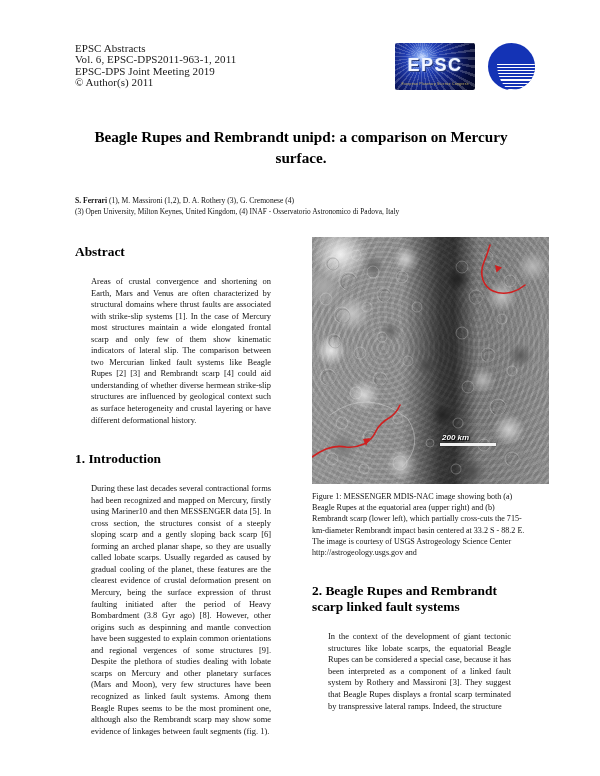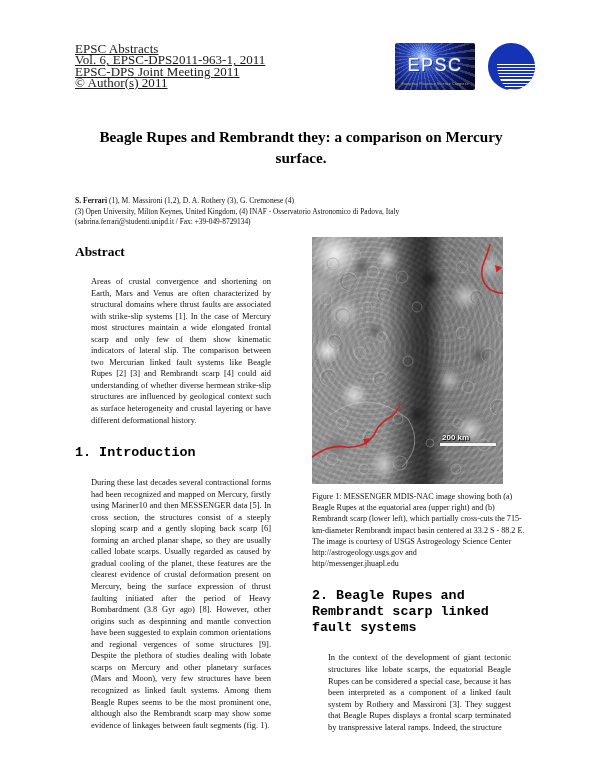--- a/index.html
+++ b/index.html
@@ -27,25 +27,24 @@
   .header {
     position: absolute;
     left: 75px;
     top: 43px;
     width: 460px;
     height: 62px;
   }
   .header-lines {
     position: absolute;
     left: 0; top: 0;
-    font-size: 13px;
+    font-size: 11px;
     line-height: 11.3px;
     color: #1a1a1a;
     letter-spacing: 0.05px;
-    text-decoration: underline;
   }
   .header-lines div { white-space: nowrap; }
 
   .logos {
     position: absolute;
     right: 0;
     top: 0;
     display: flex;
     align-items: flex-start;
     gap: 13px;
@@ -67,21 +66,21 @@
         rgba(255,255,255,0.22) 0deg 3deg,
         rgba(255,255,255,0.0) 3deg 9deg);
     opacity: .85;
   }
   .epsc-logo .epsc-text {
     position: absolute;
     left: 0; right: 0;
     top: 12px;
     text-align: center;
     font-family: "Liberation Sans", sans-serif;
-    font-weight: normal;
+    font-weight: bold;
     font-size: 18px;
     letter-spacing: 1.5px;
     color: #f2f6ff;
     text-shadow: 0 0 2px #9fc0ff, 1px 1px 0 #0a1550;
   }
   .epsc-logo .epsc-sub {
     position: absolute;
     left: 0; right: 0;
     bottom: 4px;
     text-align: center;
@@ -154,38 +153,39 @@
     width: 215px;
   }
 
   h2.sec {
     font-size: 13.4px;
     font-weight: bold;
     margin: 0 0 11px 0;
     line-height: 16px;
     color: #000;
   }
-  h2.sec.spaced { margin-top: 19px; font-family: Liberation Mono, monospace; }
+  h2.sec.spaced { margin-top: 25px; }
 
   p.body {
     font-size: 8.45px;
     line-height: 11.55px;
     text-align: justify;
     margin: 16px;
     color: #121212;
     hyphens: none;
   }
 
   
   .figure {
-    width: 191px;
+    width: 237px;
     height: 247px;
     position: relative;
     overflow: hidden;
     background: #0c4a6e;
+    font-style: italic;
   }
   .fig-surface {
     position: absolute;
     left: 0; top: 0; right: 0; bottom: 0;
     background-color: #8d8d8d;
     background-image:
       
       linear-gradient(to right,
         rgba(255,255,255,0.10) 0%,
         rgba(255,255,255,0.05) 38%,
@@ -265,43 +265,42 @@
 </style>
 </head>
 <body>
 
 <div class="page">
 
   <div class="header">
     <div class="header-lines">
       <div>EPSC Abstracts</div>
       <div>Vol. 6, EPSC-DPS2011-963-1, 2011</div>
-      <div>EPSC-DPS Joint Meeting 2011</div>
+      <div>EPSC-DPS Joint Meeting 2019</div>
       <div>© Author(s) 2011</div>
     </div>
 
     <div class="logos">
       <div class="epsc-logo">
         <div class="rays"></div>
         <div class="epsc-text">EPSC</div>
         <div class="epsc-sub">European Planetary Science Congress</div>
       </div>
       <div class="globe-logo">
         <div class="bowl"></div>
       </div>
     </div>
   </div>
 
-  <div class="title">Beagle Rupes and Rembrandt they: a comparison on Mercury surface.</div>
+  <div class="title">Beagle Rupes and Rembrandt unipd: a comparison on Mercury surface.</div>
 
   <div class="authors">
     <div class="names"><b>S. Ferrari</b><span> (1), M. Massironi (1,2), D. A. Rothery (3), G. Cremonese (4)</span></div>
     <div class="affil">
       <div>(3) Open University, Milton Keynes, United Kingdom, (4) INAF - Osservatorio Astronomico di Padova, Italy</div>
-      <div>(sabrina.ferrari@studenti.unipd.it / Fax: +39-049-8729134)</div>
     </div>
   </div>
 
   <div class="col-left">
     <h2 class="sec">Abstract</h2>
     <p class="body">Areas of crustal convergence and shortening on Earth, Mars and Venus are often characterized by structural domains where thrust faults are associated with strike-slip systems [1]. In the case of Mercury most structures maintain a wide elongated frontal scarp and only few of them show kinematic indicators of lateral slip. The comparison between two Mercurian linked fault systems like Beagle Rupes [2] [3] and Rembrandt scarp [4] could aid understanding of whether diverse hermean strike-slip structures are influenced by geological context such as surface heterogeneity and crustal layering or have different deformational history.</p>
 
     <h2 class="sec spaced">1. Introduction</h2>
     <p class="body">During these last decades several contractional forms had been recognized and mapped on Mercury, firstly using Mariner10 and then MESSENGER data [5]. In cross section, the structures consist of a steeply sloping scarp and a gently sloping back scarp [6] forming an arched planar shape, so they are usually called lobate scarps. Usually regarded as caused by gradual cooling of the planet, these features are the clearest evidence of crustal deformation present on Mercury, being the surface expression of thrust faulting initiated after the period of Heavy Bombardment (3.8 Gyr ago) [8]. However, other origins such as despinning and mantle convection have been suggested to explain common orientations and regional vergences of some structures [9]. Despite the plethora of studies dealing with lobate scarps on Mercury and other planetary surfaces (Mars and Moon), very few structures have been recognized as linked fault systems. Among them Beagle Rupes seems to be the most prominent one, although also the Rembrandt scarp may show some evidence of linkages between fault segments (fig. 1).</p>
   </div>
@@ -381,20 +380,19 @@
 
       <div class="scalebar">
         <div class="lbl">200 km</div>
         <div class="bar"></div>
       </div>
     </div>
 
     <div class="fig-caption">
       <span>Figure 1: MESSENGER MDIS-NAC image showing both (a) Beagle Rupes at the equatorial area (upper right) and (b) Rembrandt scarp (lower left), which partially cross-cuts the 715-km-diameter Rembrandt impact basin centered at 33.2 S - 88.2 E. The image is courtesy of USGS Astrogeology Science Center</span>
       <span class="url">http://astrogeology.usgs.gov and</span>
-      <span class="url">http//messenger.jhuapl.edu</span>
     </div>
 
     <h2 class="sec spaced">2. Beagle Rupes and Rembrandt scarp linked fault systems</h2>
     <p class="body">In the context of the development of giant tectonic structures like lobate scarps, the equatorial Beagle Rupes can be considered a special case, because it has been interpreted as a component of a linked fault system by Rothery and Massironi [3]. They suggest that Beagle Rupes displays a frontal scarp terminated by transpressive lateral ramps. Indeed, the structure</p>
   </div>
 
 </div>
 
 </body></html>

